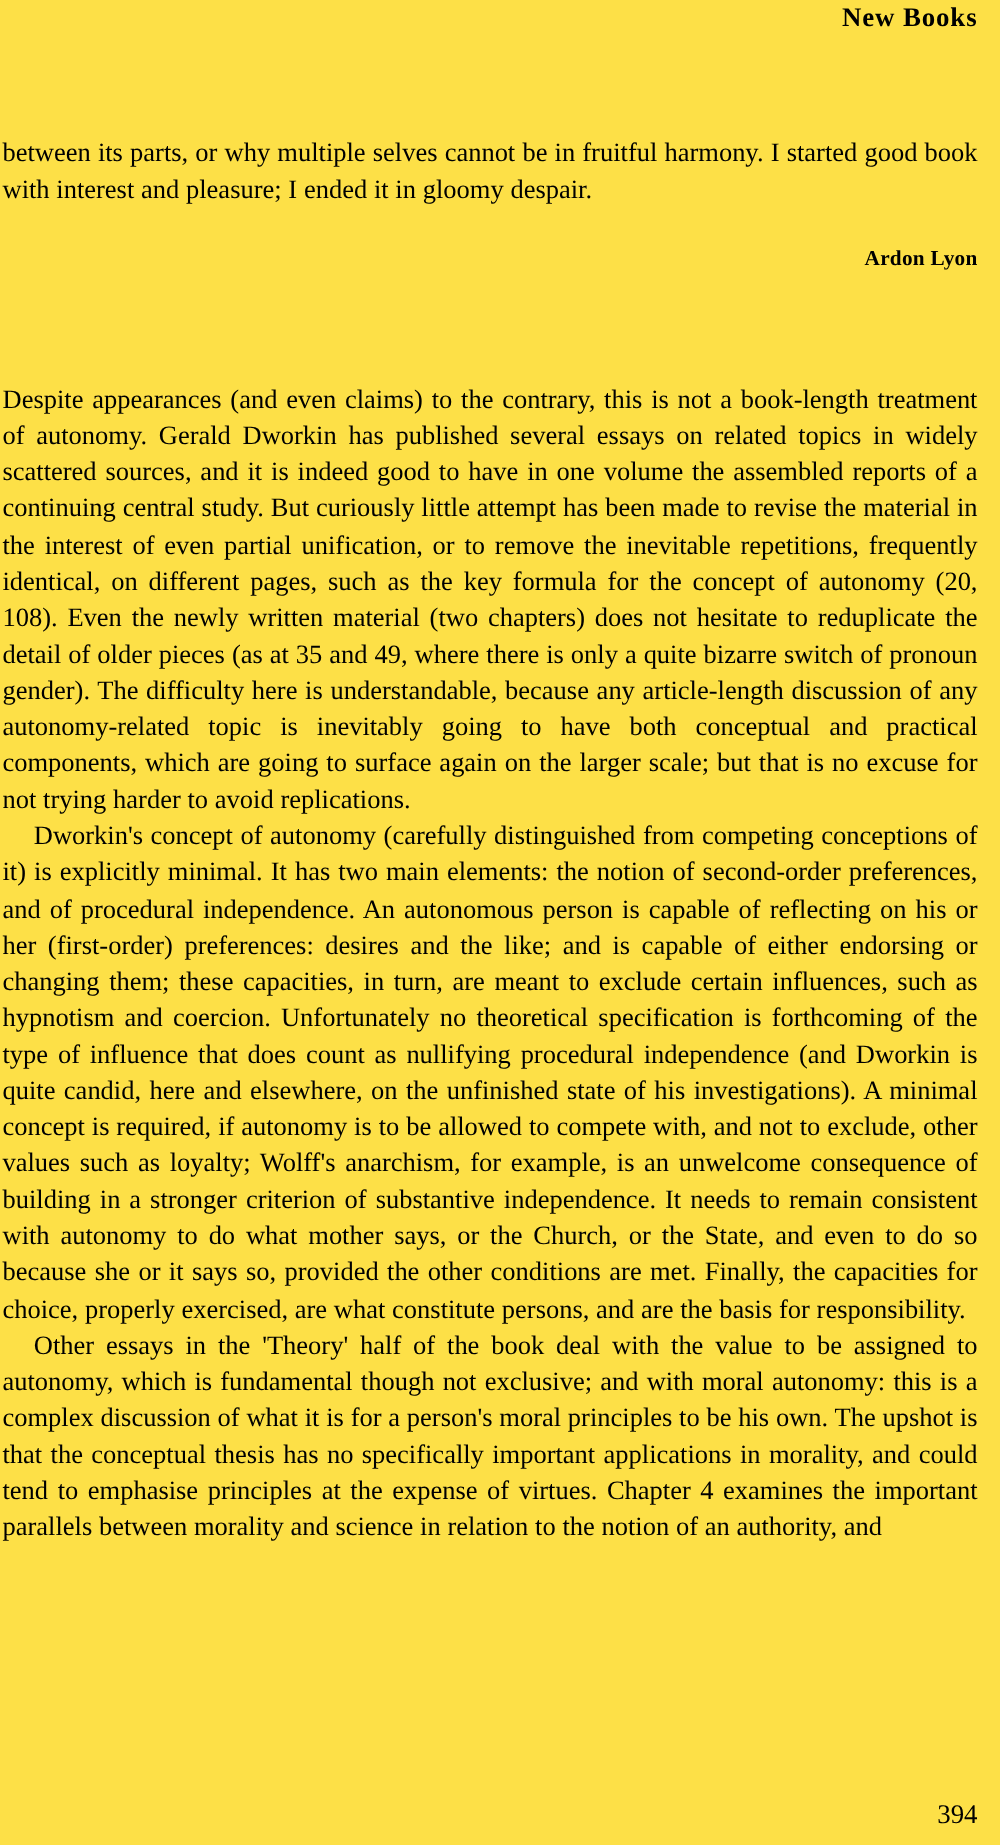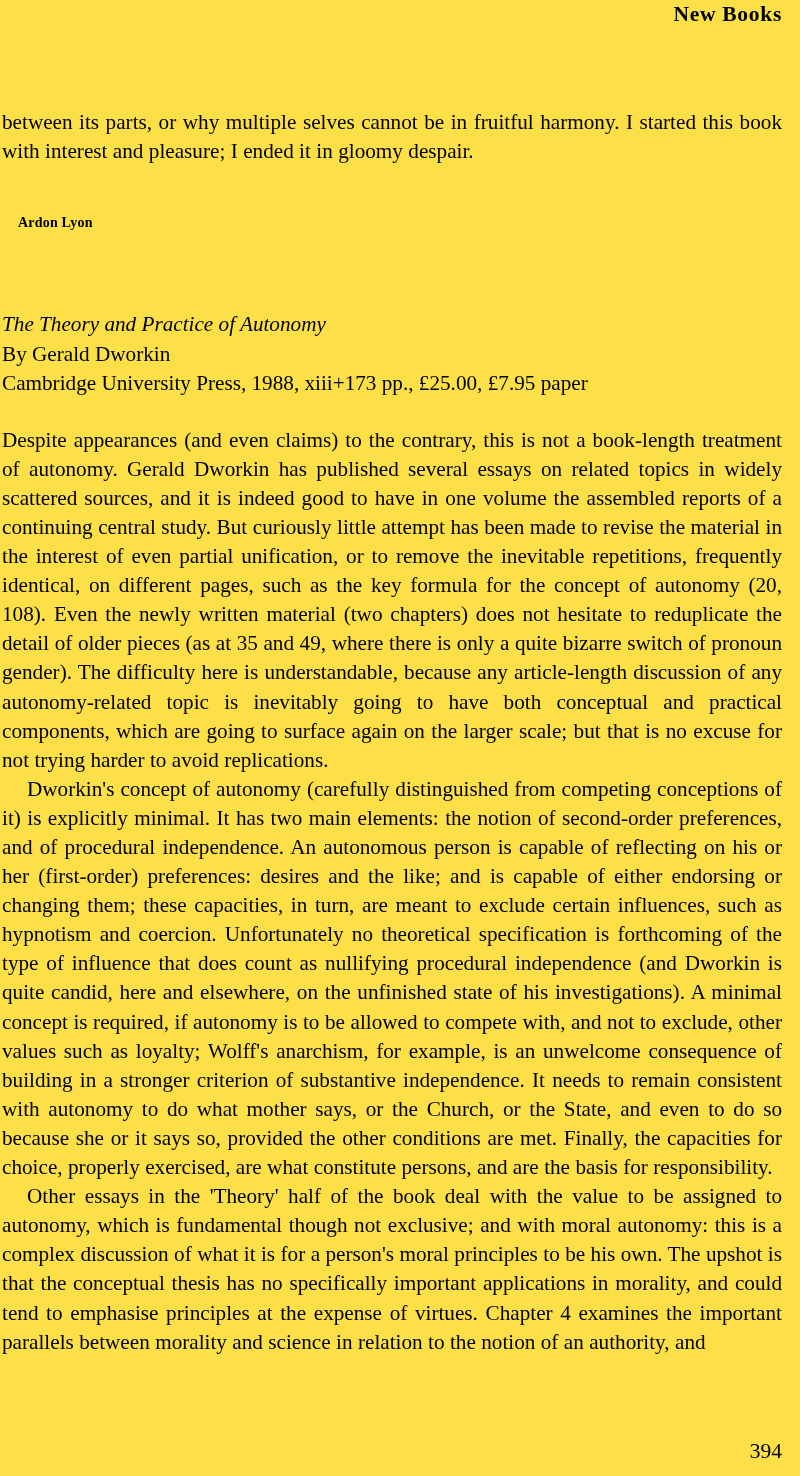--- a/index.html
+++ b/index.html
@@ -65,25 +65,26 @@
   
   .para::after {
     content: "";
     display: inline-block;
     width: 100%;
   }
   .para.no-stretch::after { display: none; }
 
   
   .attribution {
+    text-align: right;
     font-weight: bold;
-    font-size: 14px;
+    font-size: 17px;
     line-height: 30px;
     letter-spacing: 0.2px;
-    margin: 16px;
+    margin: 0;
   }
 
   
   .book-block {
     margin: 0;
   }
   .book-title {
     font-style: italic;
     font-size: 21.2px;
     line-height: 29.5px;
@@ -116,33 +117,28 @@
 </style>
 </head>
 <body>
 
 <div class="page">
 
   <div class="running-head">New  Books</div>
 
   <div class="column">
 
-    <p class="body-text para no-stretch">between its parts, or why multiple selves cannot be in fruitful harmony. I started this book with interest and pleasure; I ended it in gloomy despair.</p>
+    <p class="body-text para no-stretch">between its parts, or why multiple selves cannot be in fruitful harmony. I started good book with interest and pleasure; I ended it in gloomy despair.</p>
 
     <div class="gap-attrib"></div>
 
     <p class="attribution">Ardon Lyon</p>
 
     <div class="gap-book"></div>
 
-    <div class="book-block">
-      <p class="book-title">The Theory and Practice of Autonomy</p>
-      <p class="book-author">By Gerald Dworkin</p>
-      <p class="book-imprint">Cambridge University Press, 1988, xiii+173 pp., £25.00, £7.95 paper</p>
-    </div>
 
     <div class="gap-afterbook"></div>
 
     <p class="body-text para no-stretch">Despite appearances (and even claims) to the contrary, this is not a book-length treatment of autonomy. Gerald Dworkin has published several essays on related topics in widely scattered sources, and it is indeed good to have in one volume the assembled reports of a continuing central study. But curiously little attempt has been made to revise the material in the interest of even partial unification, or to remove the inevitable repetitions, frequently identical, on different pages, such as the key formula for the concept of autonomy (20, 108). Even the newly written material (two chapters) does not hesitate to reduplicate the detail of older pieces (as at 35 and 49, where there is only a quite bizarre switch of pronoun gender). The difficulty here is understandable, because any article-length discussion of any autonomy-related topic is inevitably going to have both conceptual and practical components, which are going to surface again on the larger scale; but that is no excuse for not trying harder to avoid replications.</p>
 
     <p class="body-text para indent no-stretch">Dworkin's concept of autonomy (carefully distinguished from competing conceptions of it) is explicitly minimal. It has two main elements: the notion of second-order preferences, and of procedural independence. An autonomous person is capable of reflecting on his or her (first-order) preferences: desires and the like; and is capable of either endorsing or changing them; these capacities, in turn, are meant to exclude certain influences, such as hypnotism and coercion. Unfortunately no theoretical specification is forthcoming of the type of influence that does count as nullifying procedural independence (and Dworkin is quite candid, here and elsewhere, on the unfinished state of his investigations). A minimal concept is required, if autonomy is to be allowed to compete with, and not to exclude, other values such as loyalty; Wolff's anarchism, for example, is an unwelcome consequence of building in a stronger criterion of substantive independence. It needs to remain consistent with autonomy to do what mother says, or the Church, or the State, and even to do so because she or it says so, provided the other conditions are met. Finally, the capacities for choice, properly exercised, are what constitute persons, and are the basis for responsibility.</p>
 
     <p class="body-text para indent no-stretch">Other essays in the 'Theory' half of the book deal with the value to be assigned to autonomy, which is fundamental though not exclusive; and with moral autonomy: this is a complex discussion of what it is for a person's moral principles to be his own. The upshot is that the conceptual thesis has no specifically important applications in morality, and could tend to emphasise principles at the expense of virtues. Chapter 4 examines the important parallels between morality and science in relation to the notion of an authority, and</p>
 
   </div>

